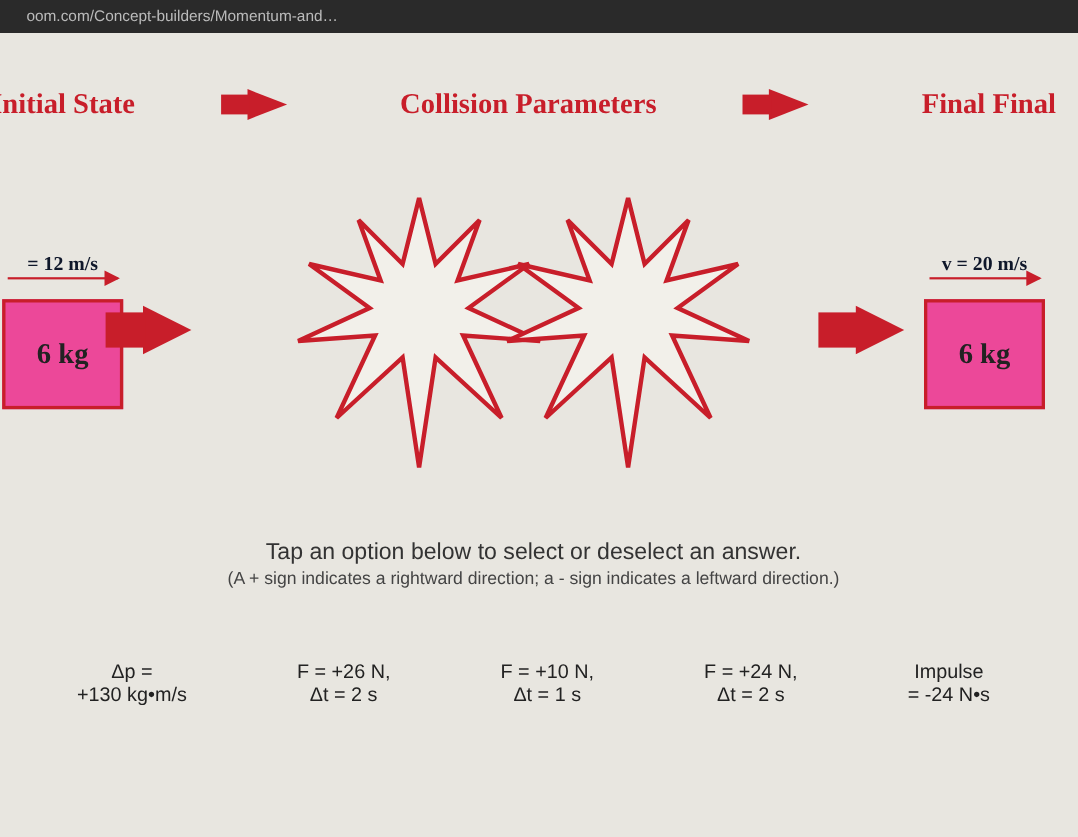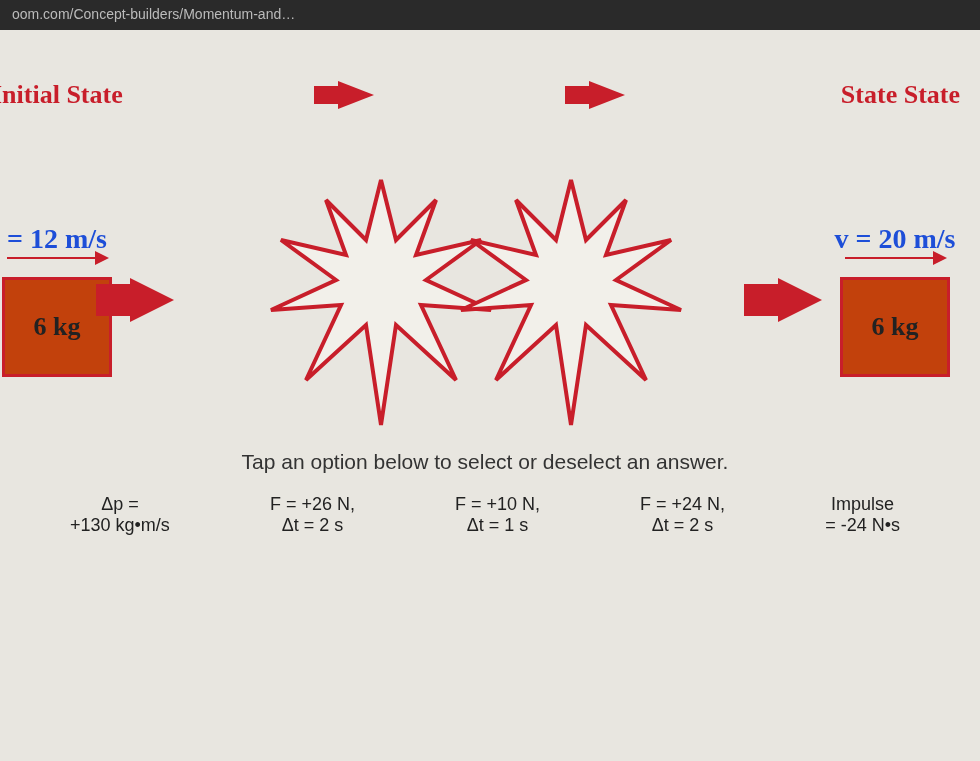--- a/index.html
+++ b/index.html
@@ -8,21 +8,21 @@
     background: #e8e6e0;
     width: 980px;
     height: 761px;
     overflow: hidden;
   }
   .browser-bar {
     background: #2a2a2a;
     color: #bbb;
     font-family: Arial, sans-serif;
     font-size: 14px;
-    padding: 6px 12px;
+    padding: 6px 24px;
     height: 30px;
     overflow: hidden;
   }
   .content {
     padding: 50px 10px 10px 0;
     position: relative;
   }
   .header-row {
     display: flex;
     align-items: center;
@@ -58,44 +58,44 @@
     position: relative;
     height: 300px;
   }
   .state-col {
     display: flex;
     flex-direction: column;
     align-items: center;
     width: 130px;
   }
   .velocity-label {
-    color: #1d4ed8;
+    color: #0f172a;
     font-weight: bold;
-    font-size: 28px;
+    font-size: 18px;
     margin-bottom: 2px;
   }
   .thin-arrow {
     position: relative;
     width: 100px;
     height: 2px;
     background: #c81e2a;
     margin-bottom: 18px;
   }
   .thin-arrow::after {
     content: "";
     position: absolute;
     right: -2px; top: -6px;
     width: 0; height: 0;
     border-top: 7px solid transparent;
     border-bottom: 7px solid transparent;
     border-left: 14px solid #c81e2a;
   }
   .mass-box {
     border: 3px solid #c81e2a;
-    background: #c2410c;
+    background: #ec4899;
     width: 110px; height: 100px;
     display: flex;
     align-items: center;
     justify-content: center;
     font-weight: bold;
     font-size: 26px;
     color: #222;
   }
   .big-arrow {
     width: 0; height: 0;
@@ -117,31 +117,32 @@
     display: flex;
     justify-content: center;
     align-items: center;
     gap: 0;
     position: relative;
     height: 280px;
   }
   .starburst svg { display: block; }
   .instructions {
     text-align: center;
+    margin-top: 40px;
     font-family: Arial, sans-serif;
     color: #333;
   }
   .instructions .line1 { font-size: 21px; margin-bottom: 4px; }
   .instructions .line2 { font-size: 21px; margin-bottom: 4px; }
   .instructions .line3 { font-size: 16px; color: #444; }
   .options-row {
     display: flex;
     justify-content: space-around;
     align-items: center;
-    margin-top: 16px;
+    margin-top: 60px;
     padding: 0 20px;
     font-family: Arial, sans-serif;
     font-size: 18px;
     color: #222;
   }
   .option {
     text-align: center;
     cursor: pointer;
     padding: 4px 6px;
   }
@@ -154,22 +155,23 @@
 
 <div class="browser-bar">
   <span>oom.com/Concept-builders/Momentum-and…</span>
 </div>
 
 <div class="content">
 
   <div class="header-row">
     <span class="title-red left-cut">Initial State</span>
     <span class="arrow-solid"></span>
+    <span class="title-red">Collision Parameters</span>
     <span class="arrow-solid"></span>
-    <span class="title-red">State State</span>
+    <span class="title-red">Final Final</span>
   </div>
 
   <div class="diagram-row">
 
     <div class="state-col left-cut">
       <div class="velocity-label">= 12 m/s</div>
       <div class="thin-arrow"></div>
       <div class="mass-box">
         <span>6 kg</span>
       </div>
@@ -197,20 +199,21 @@
       <div class="thin-arrow"></div>
       <div class="mass-box">
         <span>6 kg</span>
       </div>
     </div>
 
   </div>
 
   <div class="instructions">
     <div class="line1">Tap an option below to select or deselect an answer.</div>
+    <div class="line3">(A + sign indicates a rightward direction; a - sign indicates a leftward direction.)</div>
   </div>
 
   <div class="options-row">
     <div class="option">
       <span class="row1">Δp =</span>
       <span class="row2">+130 kg•m/s</span>
     </div>
     <div class="option">
       <span class="row1">F = +26 N,</span>
       <span class="row2">Δt = 2 s</span>

